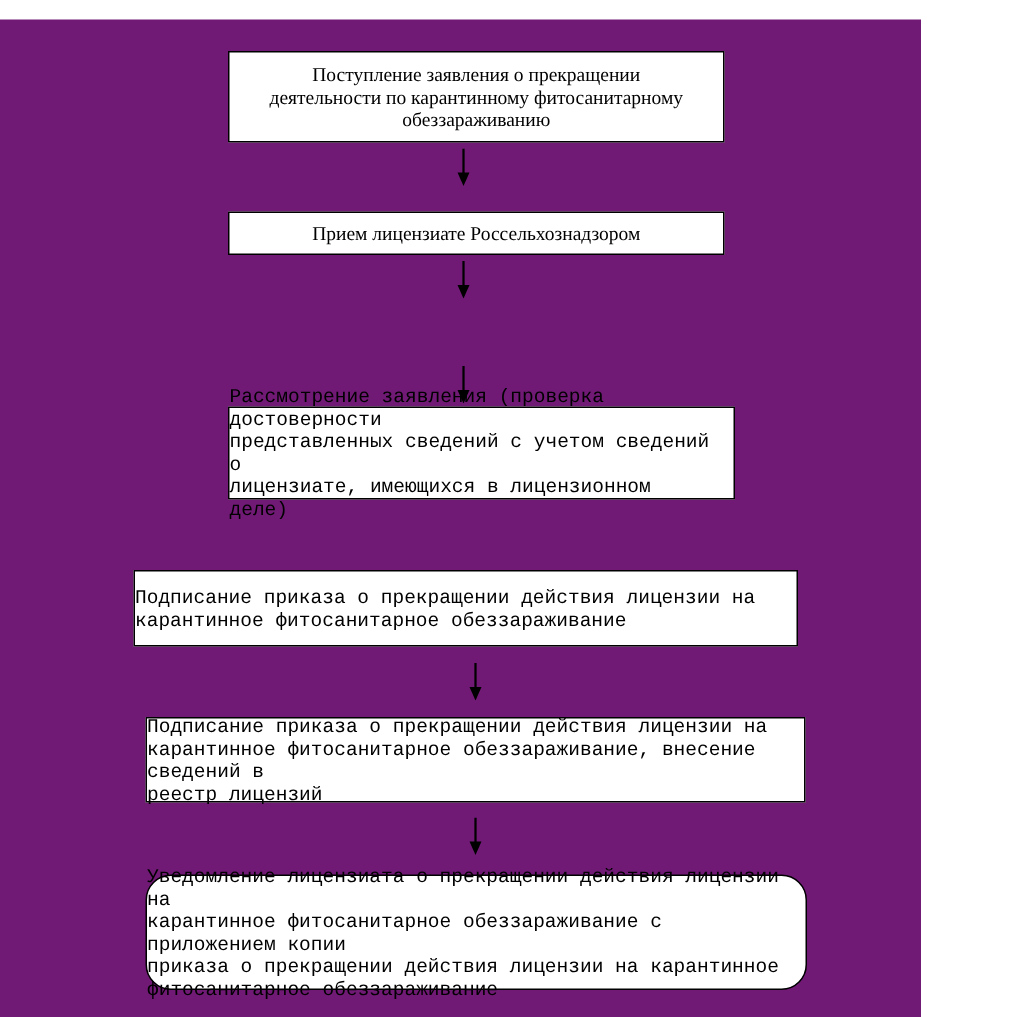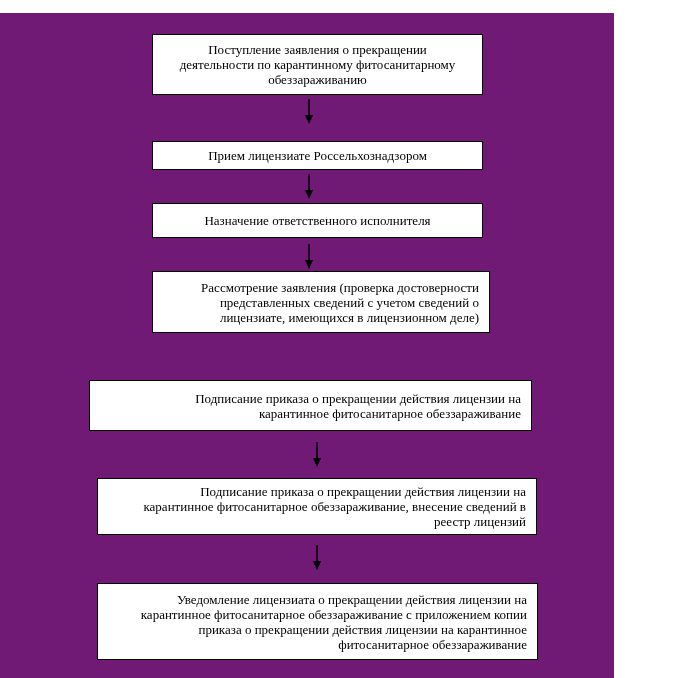--- a/index.html
+++ b/index.html
@@ -21,28 +21,28 @@
     border:1px solid #000000;
     background:#ffffff;
     display:flex;
     align-items:center;
   }
   .node .node-text{
     white-space:pre-line;
     width:100%;
   }
   .node.center{text-align:center;justify-content:center;padding:2px 6px;}
-  .node.left{text-align:right;justify-content:flex-start;padding:2px 10px 2px 0;}
+  .node.left{text-align:left;justify-content:flex-start;padding:2px 10px 2px 0;font-family:Liberation Mono, monospace;}
   .n1{left:152px;top:21px;width:331px;height:61px;}
   .n2{left:152px;top:128px;width:331px;height:29px;}
   .n3{left:152px;top:190px;width:331px;height:35px;}
   .n4{left:152px;top:258px;width:338px;height:62px;}
   .n5{left:89px;top:367px;width:443px;height:51px;}
   .n6{left:97px;top:465px;width:440px;height:57px;}
-  .n7{left:97px;top:570px;width:441px;height:77px;}
+  .n7{left:97px;top:570px;width:441px;height:77px;border-radius:17px;}
   .arrow{position:absolute;width:12px;height:25px;}
   .a1{left:303px;top:86px;}
   .a2{left:303px;top:161px;}
   .a3{left:303px;top:231px;}
   .a4{left:311px;top:429px;}
   .a5{left:311px;top:532px;}
 </style>
 </head>
 <body>
 
@@ -61,23 +61,20 @@
 
   <div class="node n2 center">
     <div class="node-text">Прием лицензиате Россельхознадзором</div>
   </div>
 
   <svg class="arrow a2" viewBox="0 0 12 25">
     <line x1="6" y1="0" x2="6" y2="17" stroke="#000000" stroke-width="1.5"></line>
     <polygon points="2,16 10,16 6,25" fill="#000000"></polygon>
   </svg>
 
-  <div class="node n3 center">
-    <div class="node-text">Назначение ответственного исполнителя</div>
-  </div>
 
   <svg class="arrow a3" viewBox="0 0 12 25">
     <line x1="6" y1="0" x2="6" y2="17" stroke="#000000" stroke-width="1.5"></line>
     <polygon points="2,16 10,16 6,25" fill="#000000"></polygon>
   </svg>
 
   <div class="node n4 left">
     <div class="node-text">Рассмотрение заявления (проверка достоверности
 представленных сведений с учетом сведений о
 лицензиате, имеющихся в лицензионном деле)</div>

